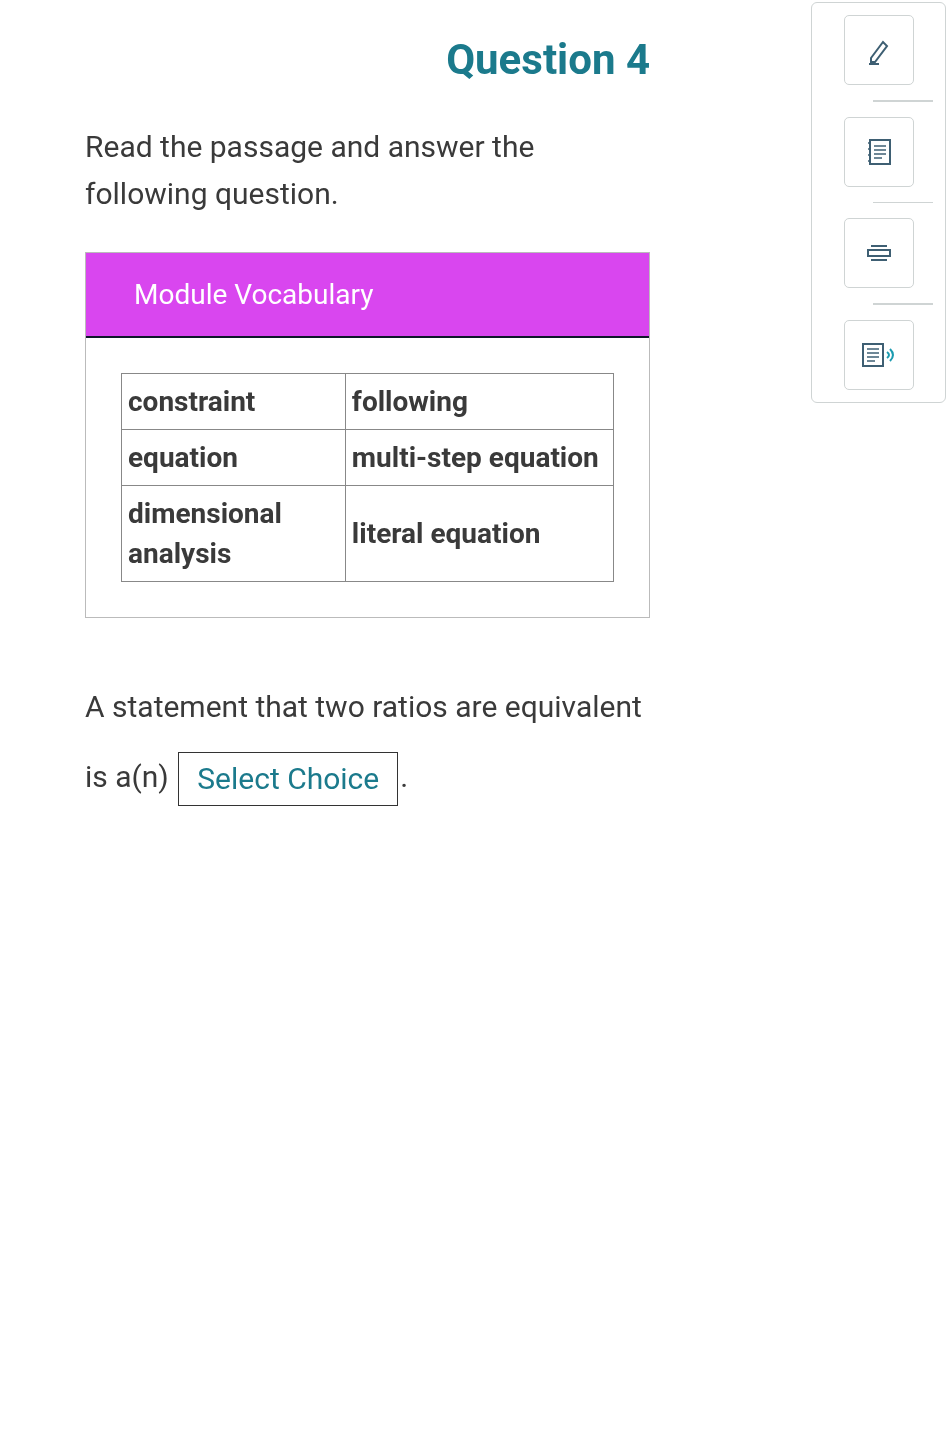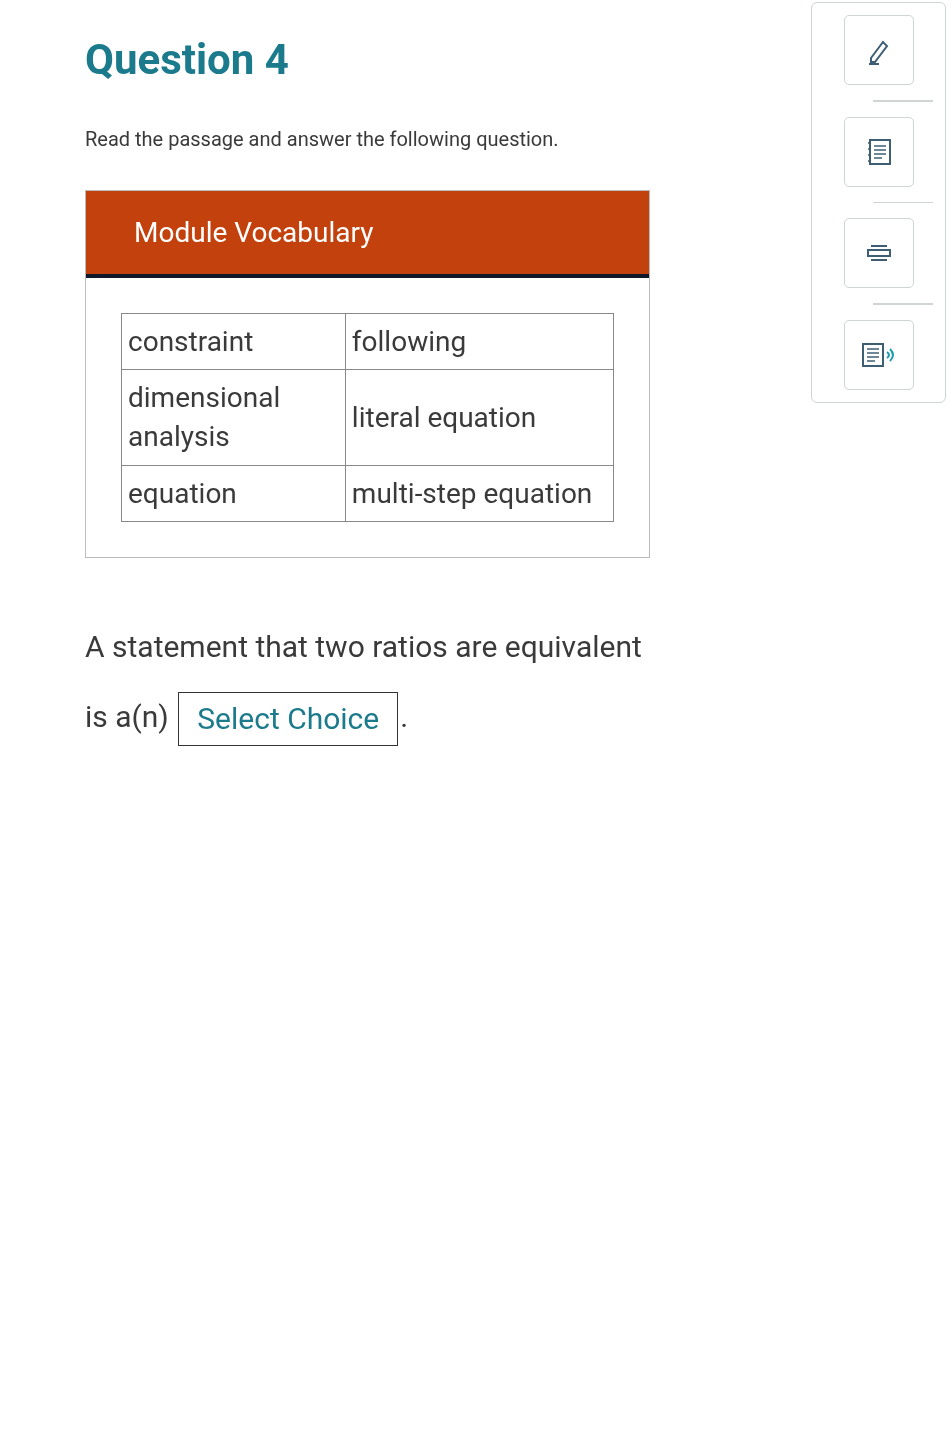--- a/index.html
+++ b/index.html
@@ -18,56 +18,57 @@
     .content {
       padding: 25px 85px 0 85px;
       width: 735px;
     }
     .question-title {
       color: #1b7a8c;
       font-size: 42px;
       font-weight: 700;
       margin-bottom: 40px;
       margin-top: 10px;
+      text-align: right;
     }
     .instruction {
-      font-size: 20px;
+      font-size: 30px;
       color: #3a3a3a;
       line-height: 1.55;
       margin-bottom: 35px;
       font-weight: 400;
     }
     .vocab-panel {
       border: 1px solid #bbb;
       margin-bottom: 60px;
     }
     .vocab-header {
-      background: #c2410c;
+      background: #d946ef;
       color: #fff;
       font-size: 28px;
       padding: 25px 20px 25px 48px;
       font-weight: 400;
-      border-bottom: 4px solid #0f172a;
+      border-bottom: 2px solid #0f172a;
     }
     .vocab-body {
       padding: 35px 35px 35px 35px;
       background: #fff;
     }
     .vocab-table {
       border-collapse: collapse;
       width: 100%;
       table-layout: fixed;
     }
     .vocab-table td {
       border: 1.5px solid #888;
       padding: 8px 6px;
       font-size: 28px;
       color: #3a3a3a;
       vertical-align: middle;
-      font-weight: 400;
+      font-weight: 700;
       line-height: 1.4;
     }
     .vocab-table td:first-child {
       width: 45.5%;
     }
     .prompt-row {
       font-size: 30px;
       color: #3a3a3a;
       line-height: 1.95;
       margin-top: 20px;
@@ -131,26 +132,26 @@
   <div class="vocab-panel">
     <div class="vocab-header">Module Vocabulary</div>
     <div class="vocab-body">
       <table class="vocab-table">
         <tbody>
           <tr>
             <td>constraint</td>
             <td>following</td>
           </tr>
           <tr>
+            <td>equation</td>
+            <td>multi-step equation</td>
+          </tr>
+          <tr>
             <td>dimensional analysis</td>
             <td>literal equation</td>
-          </tr>
-          <tr>
-            <td>equation</td>
-            <td>multi-step equation</td>
           </tr>
         </tbody>
       </table>
     </div>
   </div>
 
   <div class="prompt-row">
     <span>A statement that two ratios are equivalent is a(n) </span><span class="select-choice">Select Choice</span><span>.</span>
   </div>
 </div>

